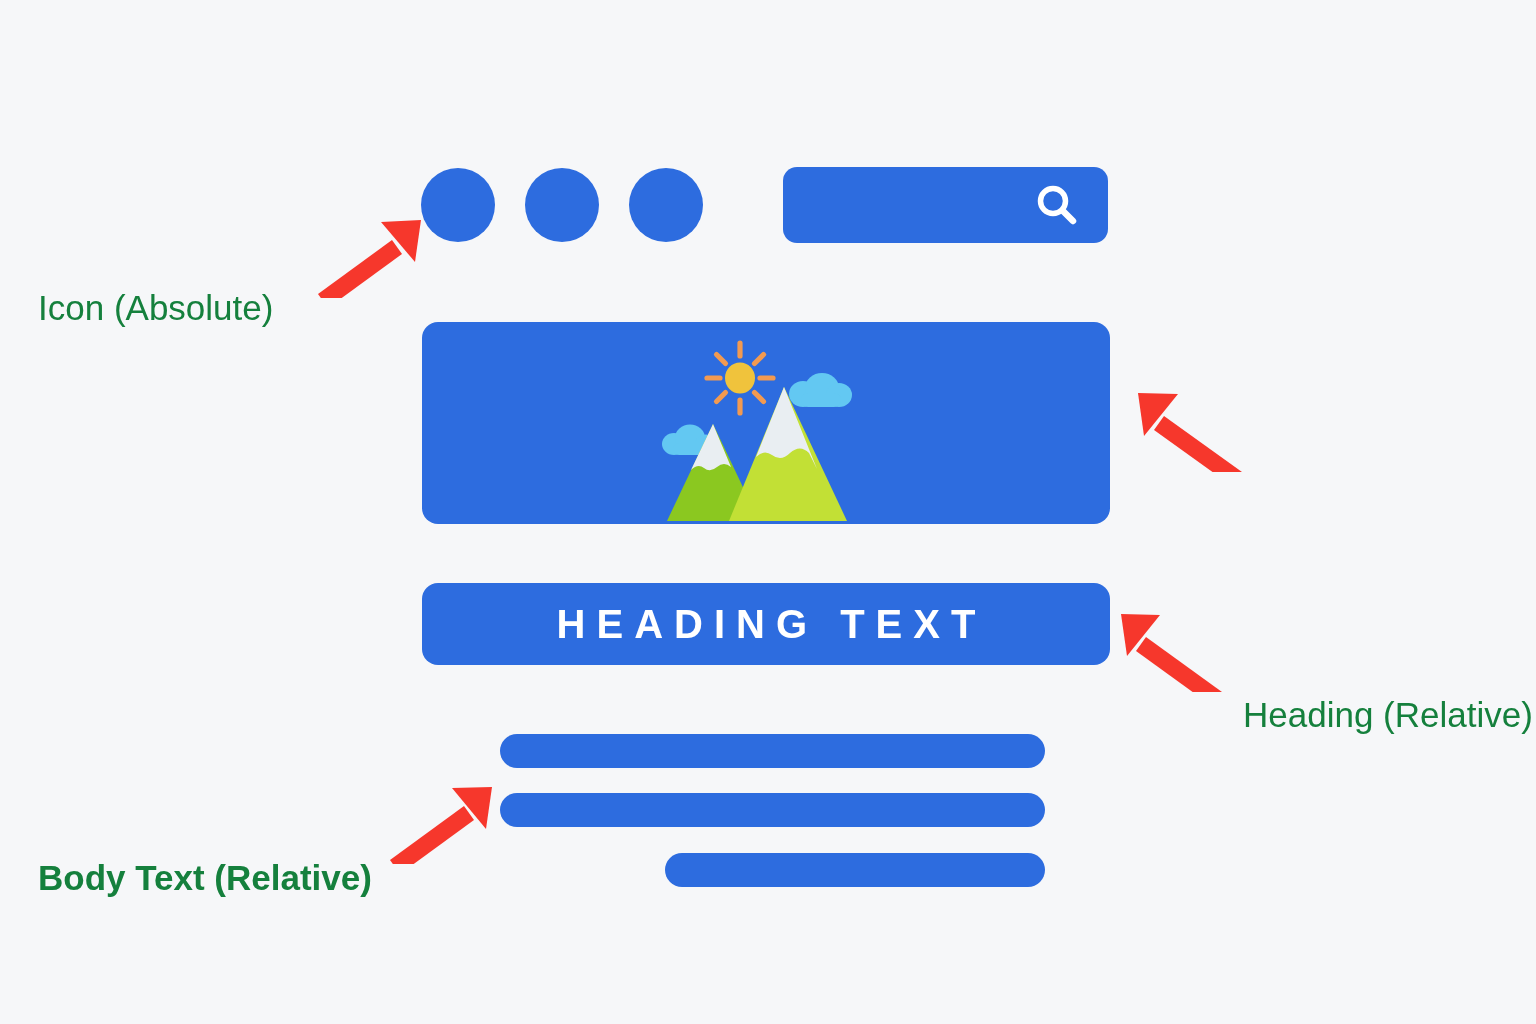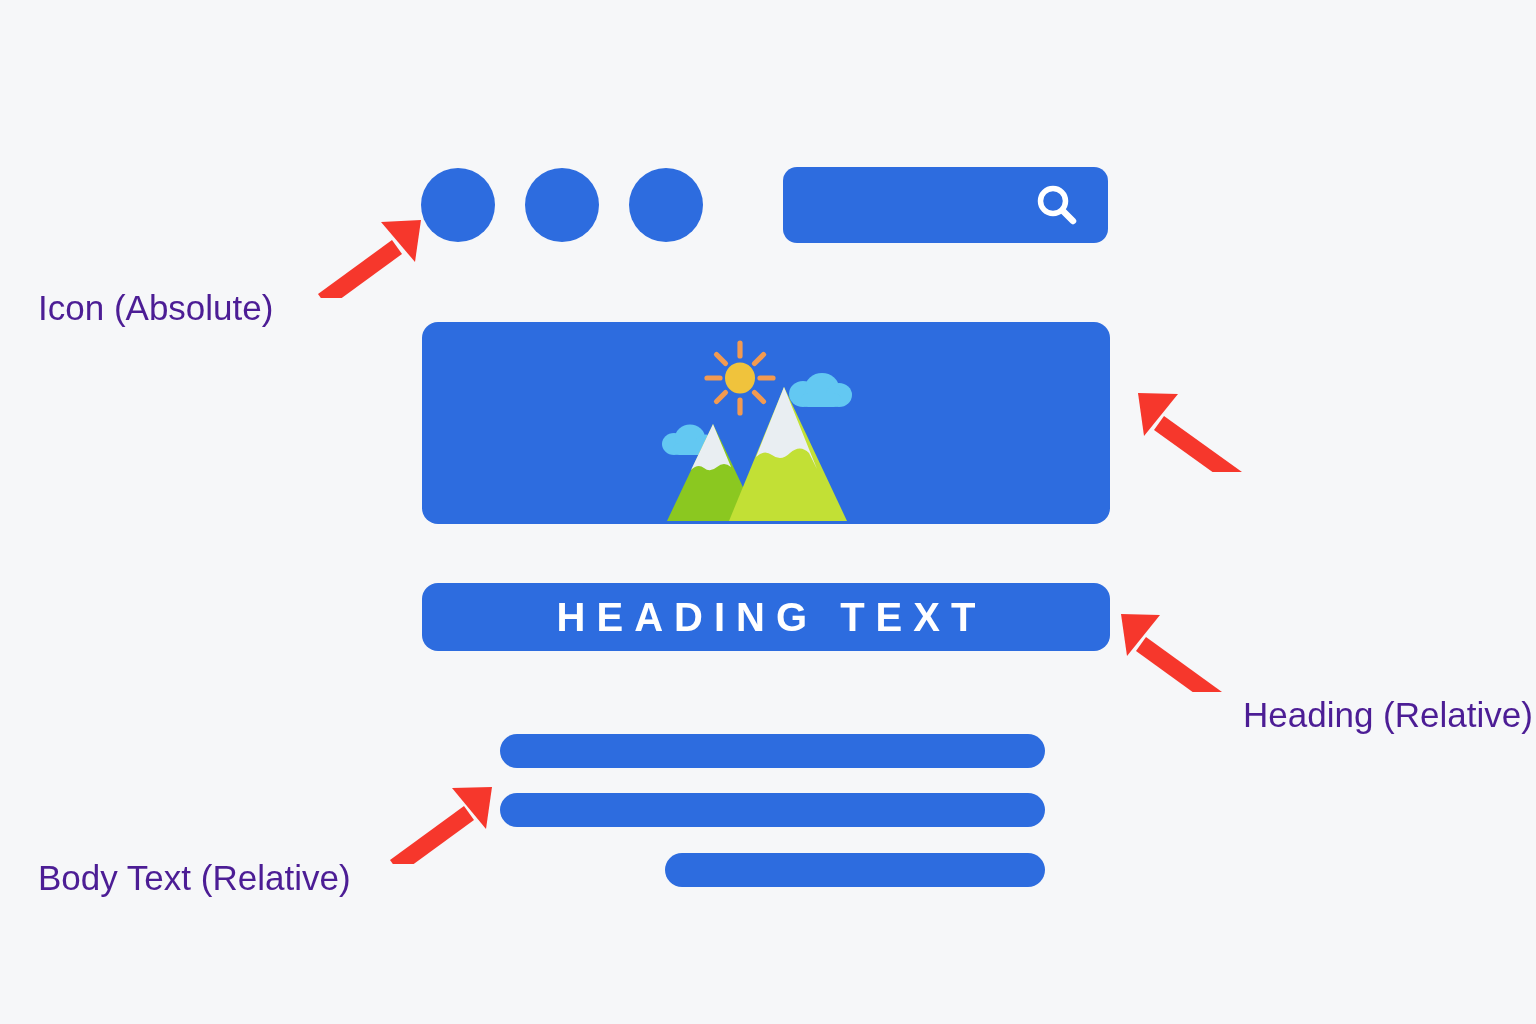--- a/index.html
+++ b/index.html
@@ -75,21 +75,21 @@
   }
 
   
   .body-bar {
     border-radius: 18px;
   }
 
   
   .label {
     position: absolute;
-    color: #4c1d95;
+    color: #15803d;
     font-size: 35px;
     font-weight: 400;
     white-space: nowrap;
     font-family: "Liberation Sans", sans-serif;
   }
 
   
   .arrow {
     position: absolute;
     display: block;
@@ -146,21 +146,21 @@
       </g>
 
       <polygon points="62,85 16,182 108,182" fill="#8bc820"></polygon>
       <path d="M62,85 L40,131 Q47,124 53,129 Q59,134 66,128 Q73,122 80,128 L62,85 Z" fill="#e9eef2"></path>
 
       <polygon points="133,48 78,182 196,182" fill="#c2e035"></polygon>
       <path d="M133,48 L105,118 Q113,110 121,116 Q130,123 139,114 Q149,105 158,114 L166,130 L133,48 Z" fill="#e9eef2"></path>
     </svg>
   </div>
 
-  <div id="heading-bar" class="blue" style="left:422px; top:583px; width:688px; height:68px;justify-content:center;">
+  <div id="heading-bar" class="blue" style="left:422px; top:583px; width:688px; height:82px;justify-content:center;">
     <span id="heading-text">HEADING TEXT</span>
   </div>
 
   <div>
     <div class="blue body-bar" style="left:500px; top:734px; width:545px; height:34px;"></div>
     <div class="blue body-bar" style="left:500px; top:793px; width:545px; height:34px;"></div>
     <div class="blue body-bar" style="left:665px; top:853px; width:380px; height:34px;"></div>
   </div>
 
   <svg class="arrow" style="left:318px; top:218px; width:110px; height:80px;" viewBox="0 0 110 80">
@@ -185,15 +185,15 @@
     </g>
   </svg>
   <div class="label" style="left:1243px; top:695px;">Heading (Relative)</div>
 
   <svg class="arrow" style="left:390px; top:786px; width:108px; height:78px;" viewBox="0 0 108 78">
     <g fill="#f6372c">
       <polygon points="0,74 74,20 84,34 10,88"></polygon>
       <polygon points="62,2 102,1 96,43"></polygon>
     </g>
   </svg>
-  <div class="label" style="left:38px; top:858px;">Body Text (Relative)</div>
+  <div class="label" style="left:38px; top:858px;font-weight:bold;">Body Text (Relative)</div>
 
 </div>
 
 </body></html>

